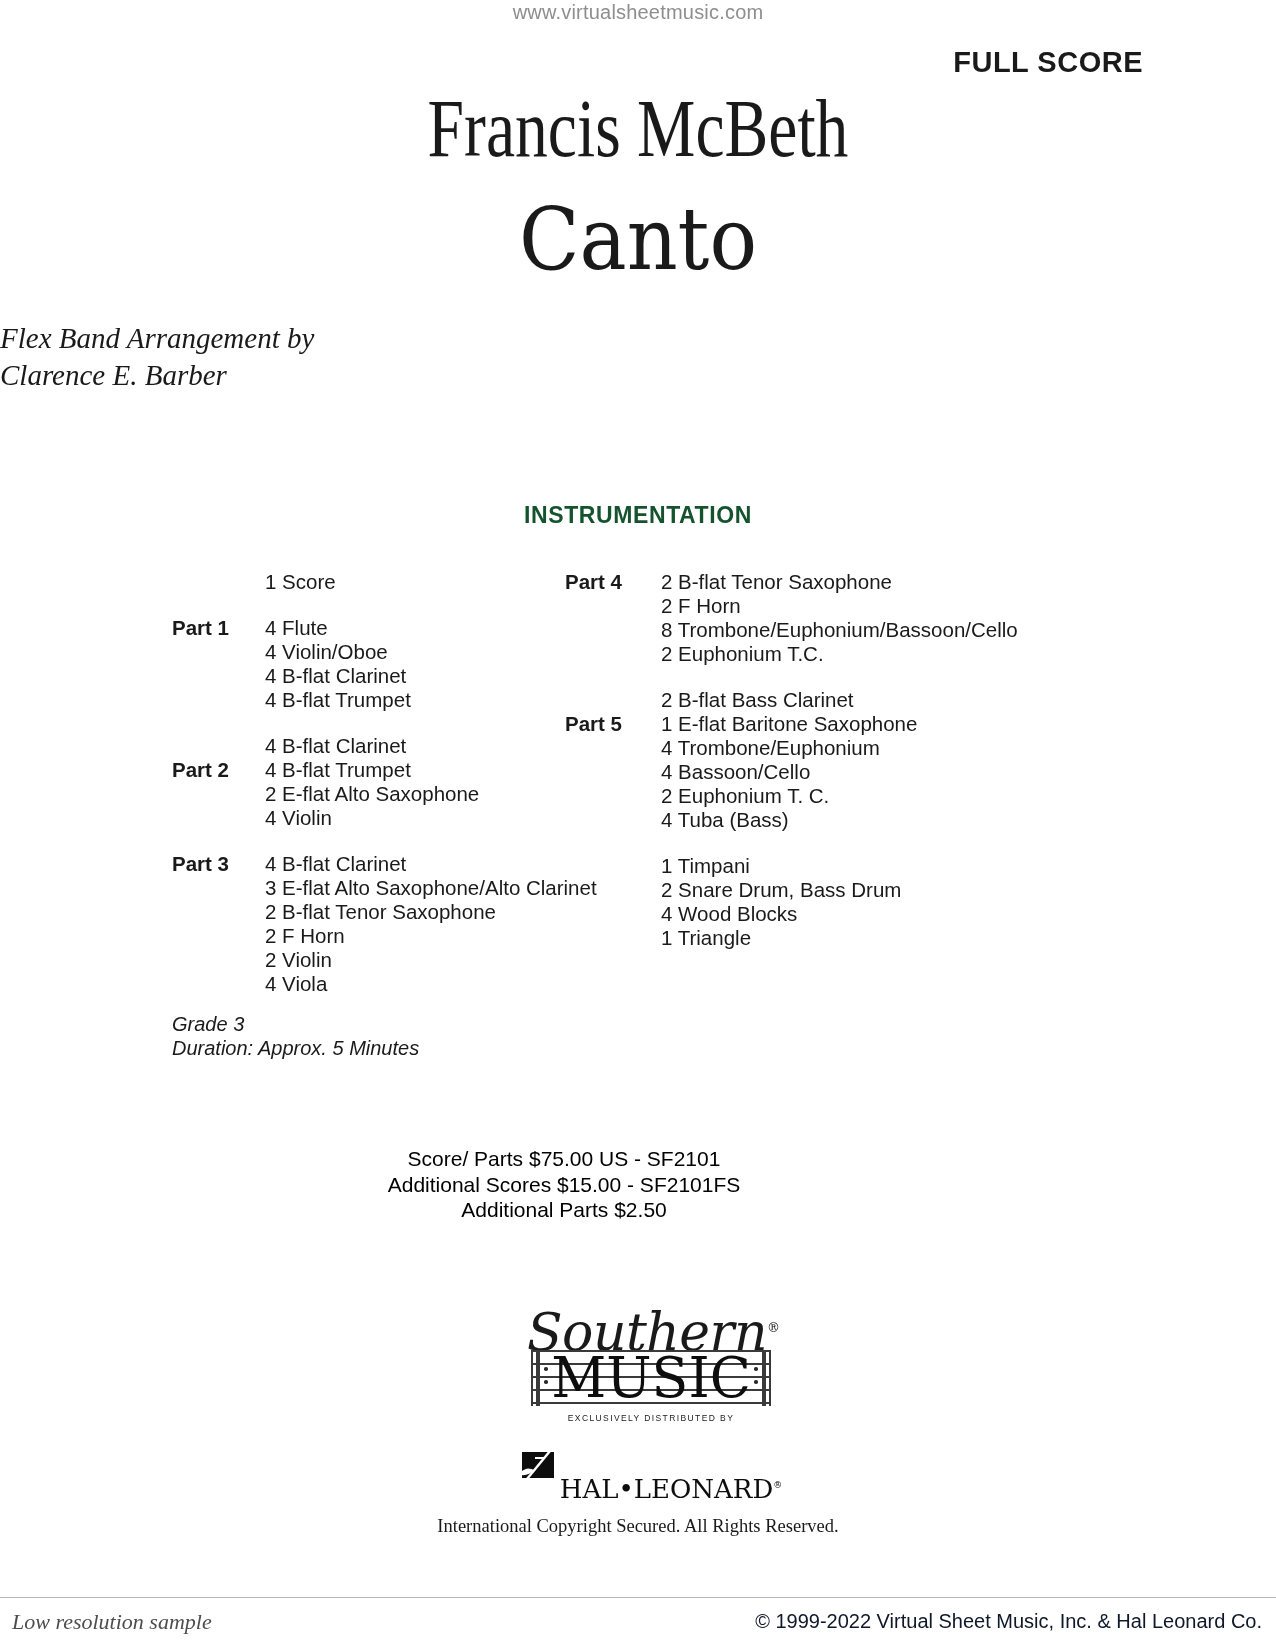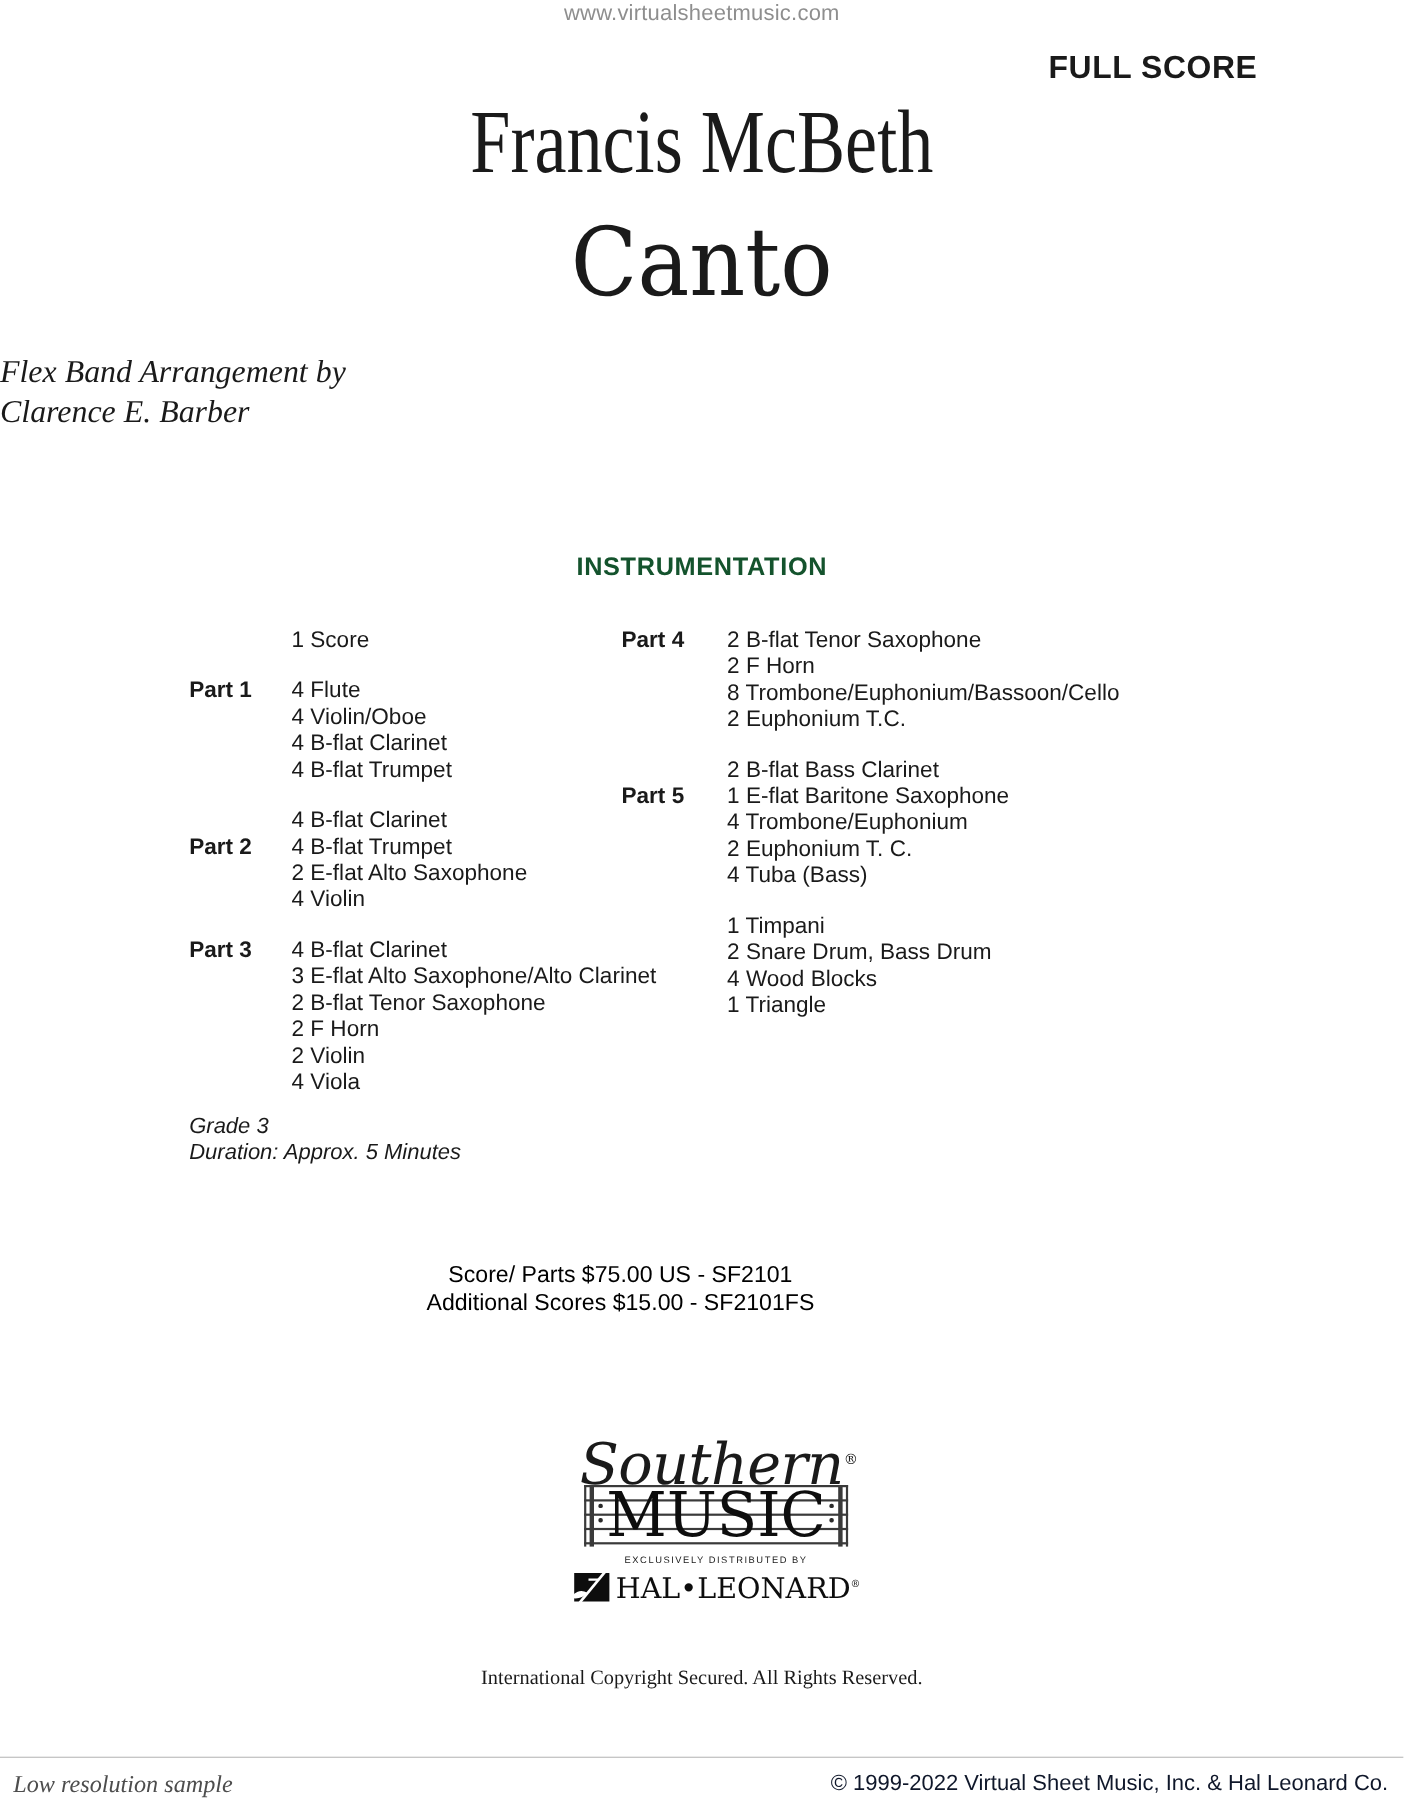--- a/index.html
+++ b/index.html
@@ -272,20 +272,21 @@
     position: relative;
     margin-right: 4px;
   }
   .hl-text {
     font-family: "DejaVu Serif", serif;
     font-size: 26px;
     line-height: 30px;
     color: #0d0d0d;
     letter-spacing: 0px;
     white-space: nowrap;
+    margin-top: 44px;
   }
   .hl-reg {
     font-size: 9px;
     vertical-align: super;
   }
 
   
   .copyright {
     position: absolute;
     top: 1515px;
@@ -387,20 +388,21 @@
           <li>8 Trombone/Euphonium/Bassoon/Cello</li>
           <li>2 Euphonium T.C.</li>
         </ul>
       </div>
       <div class="group">
         <div class="group-label" style="top: 24px;">Part 5</div>
         <ul class="group-items">
           <li>2 B-flat Bass Clarinet</li>
           <li>1 E-flat Baritone Saxophone</li>
           <li>4 Trombone/Euphonium</li>
+          <li>4 Bassoon/Cello</li>
           <li>2 Euphonium T. C.</li>
           <li>4 Tuba (Bass)</li>
         </ul>
       </div>
       <div class="group">
         <ul class="group-items">
           <li>1 Timpani</li>
           <li>2 Snare Drum, Bass Drum</li>
           <li>4 Wood Blocks</li>
           <li>1 Triangle</li>
@@ -410,20 +412,21 @@
 </div>
 
 <div class="meta">
   <div>Grade 3</div>
   <div>Duration: Approx. 5 Minutes</div>
 </div>
 
 <div class="pricing">
   <div>Score/ Parts $75.00 US - SF2101</div>
   <div>Additional Scores $15.00 - SF2101FS</div>
+  <div>Additional Parts $2.50</div>
 </div>
 
 <div class="logo">
   <div class="logo-inner">
 
     <div class="logo-southern"><span>Southern</span><span class="logo-reg">®</span></div>
 
     <div class="staffbox">
       <div class="stline" style="top:0px"></div>
       <div class="stline" style="top:13px"></div>

